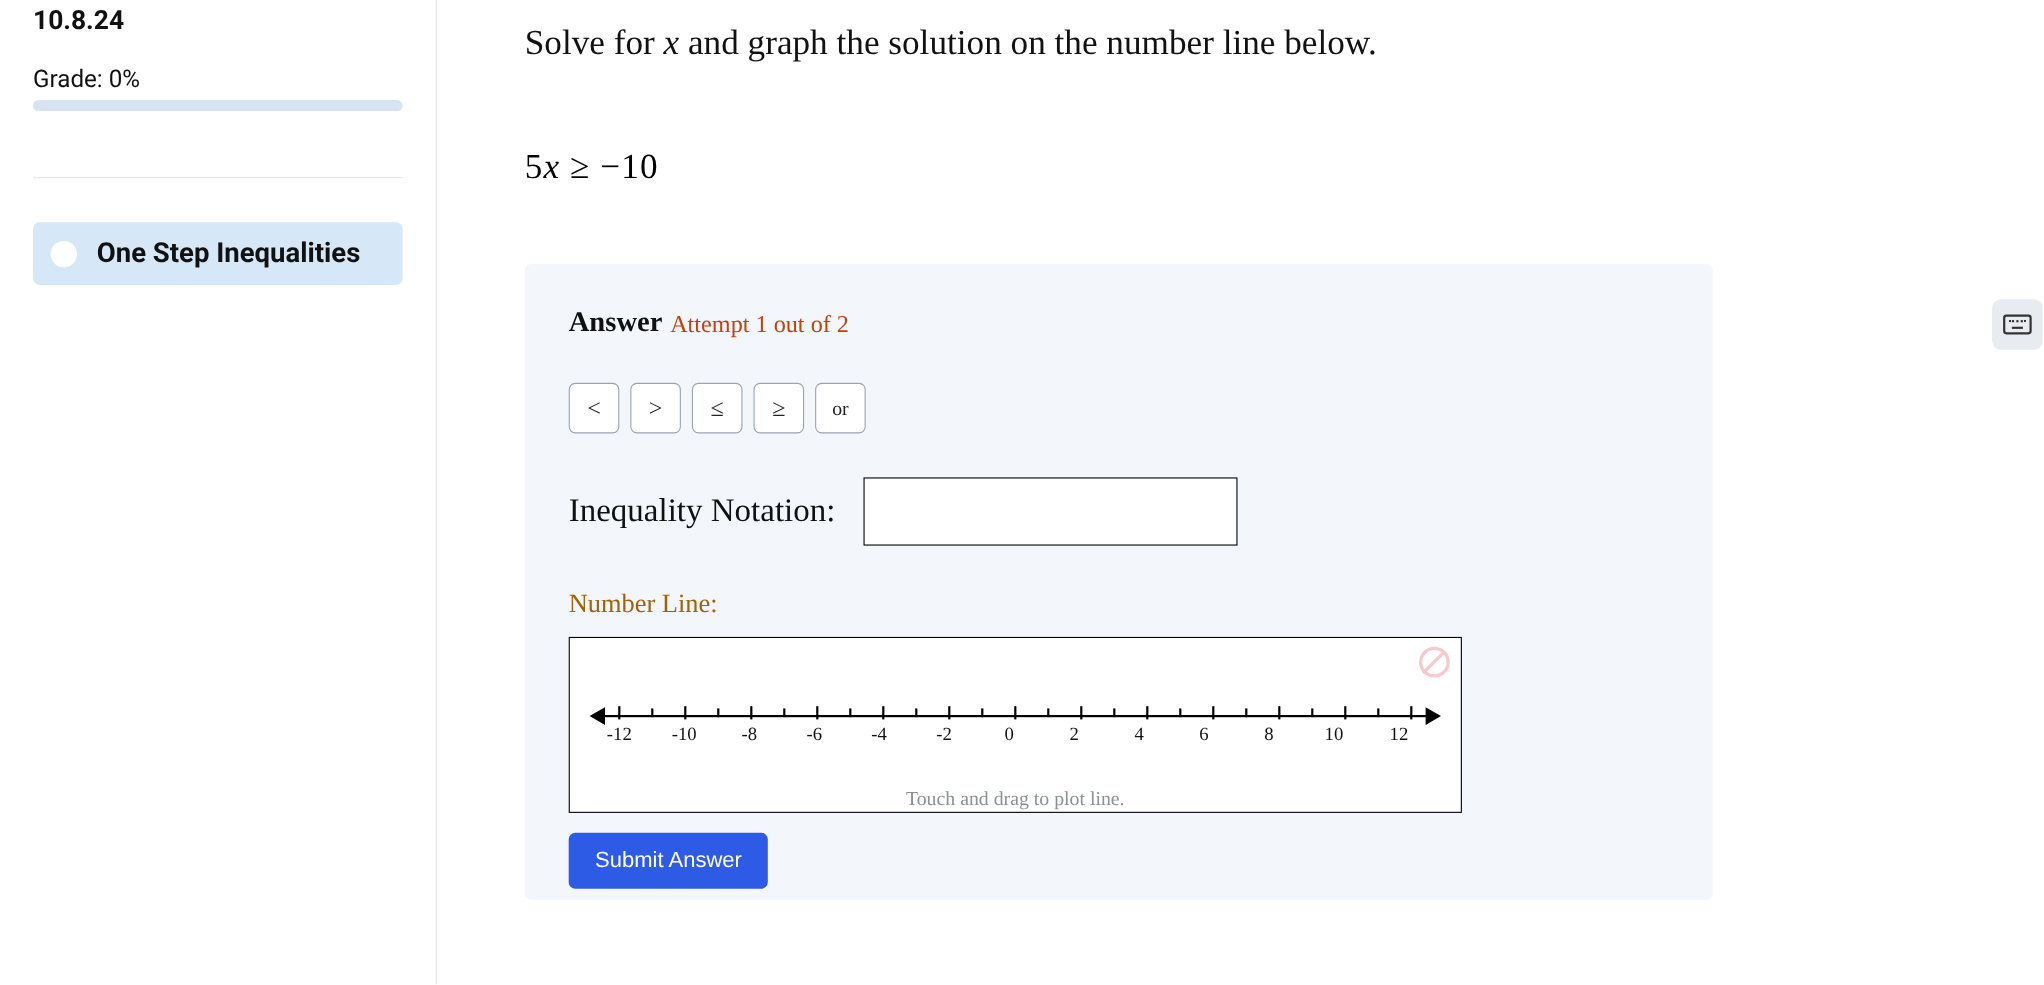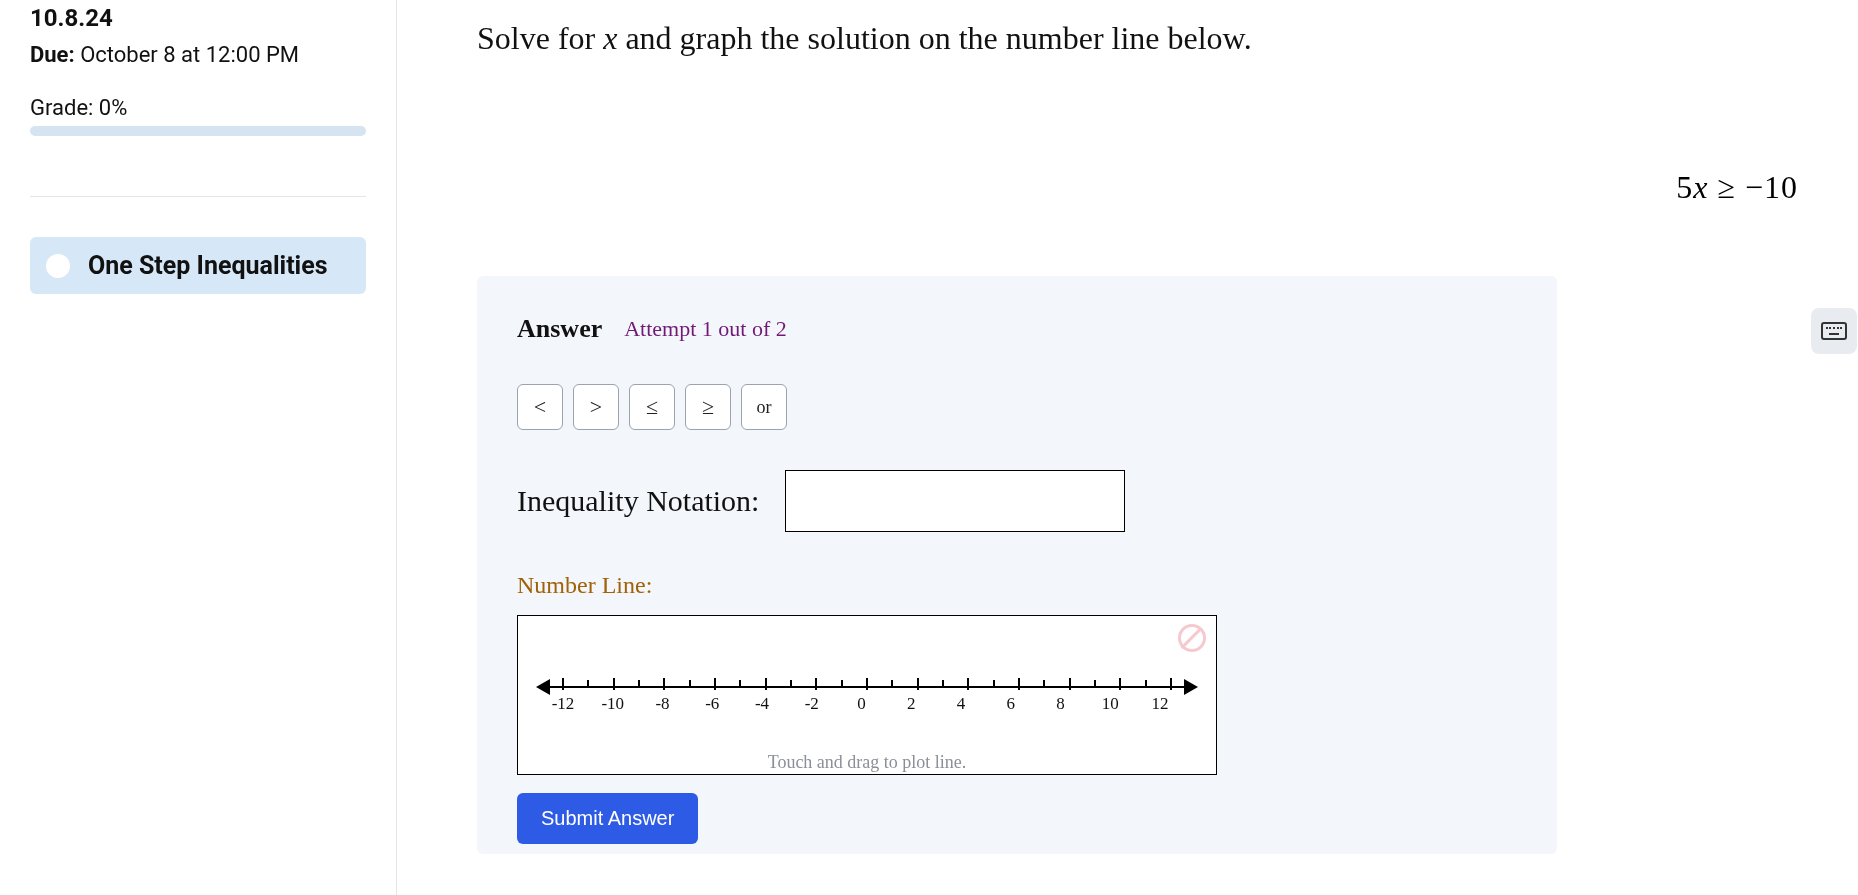--- a/index.html
+++ b/index.html
@@ -77,49 +77,49 @@
 .prompt {
   font-family: Georgia, "Times New Roman", serif;
   font-size: 32px;
   color: #111;
   margin-top: 10px;
 }
 .prompt .var { font-style: italic; }
 .equation {
   font-family: Georgia, "Times New Roman", serif;
   font-size: 32px;
-  text-align: right;
-  margin-top: 112px;
+  text-align: left;
+  margin-top: 76px;
   letter-spacing: 1px;
 }
 .equation .var { font-style: italic; }
 
 .answer-panel {
   background: #f3f6fb;
   border-radius: 6px;
   margin-top: 70px;
   padding: 38px 40px 10px 40px;
   position: relative;
   width: 1080px;
 }
 .answer-header {
   display: flex;
-  align-items: center;
-  gap: 22px;
+  align-items: flex-end;
+  gap: 7px;
 }
 .answer-title {
   font-family: Georgia, "Times New Roman", serif;
   font-size: 26px;
   font-weight: 700;
   color: #111;
 }
 .attempt {
   font-family: Georgia, "Times New Roman", serif;
   font-size: 22px;
-  color: #701a75;
+  color: #c2410c;
 }
 .op-row {
   display: flex;
   gap: 10px;
   margin-top: 40px;
 }
 .op-btn {
   width: 46px;
   height: 46px;
   border: 1px solid #9aa3af;
@@ -158,21 +158,21 @@
 .nl-label {
   font-family: Georgia, "Times New Roman", serif;
   font-size: 24px;
   color: #a16207;
   margin-top: 40px;
 }
 .nl-box {
   border: 1.5px solid #000;
   background: #fff;
   margin-top: 16px;
-  width: 700px;
+  width: 812px;
   height: 160px;
   position: relative;
   padding-top: 56px;
 }
 .nl-axis {
   position: relative;
   height: 40px;
   margin: 0 20px;
 }
 .nl-line {
@@ -287,24 +287,20 @@
   left: 6px; right: 6px; bottom: 3px;
   height: 2px;
   background: #333;
 }
 </style>
 </head>
 <body>
 
 <div class="sidebar">
   <div class="assignment-date">10.8.24</div>
-  <div class="due-line">
-    <span class="due-label">Due:</span>
-    <span>October 8 at 12:00 PM</span>
-  </div>
   <div class="grade-line">Grade: 0%</div>
   <div class="progress-bar"></div>
   <hr class="divider">
   <div class="topic-item">
     <div class="topic-radio"></div>
     <div class="topic-label">One Step Inequalities</div>
   </div>
 </div>
 
 <div class="main">

